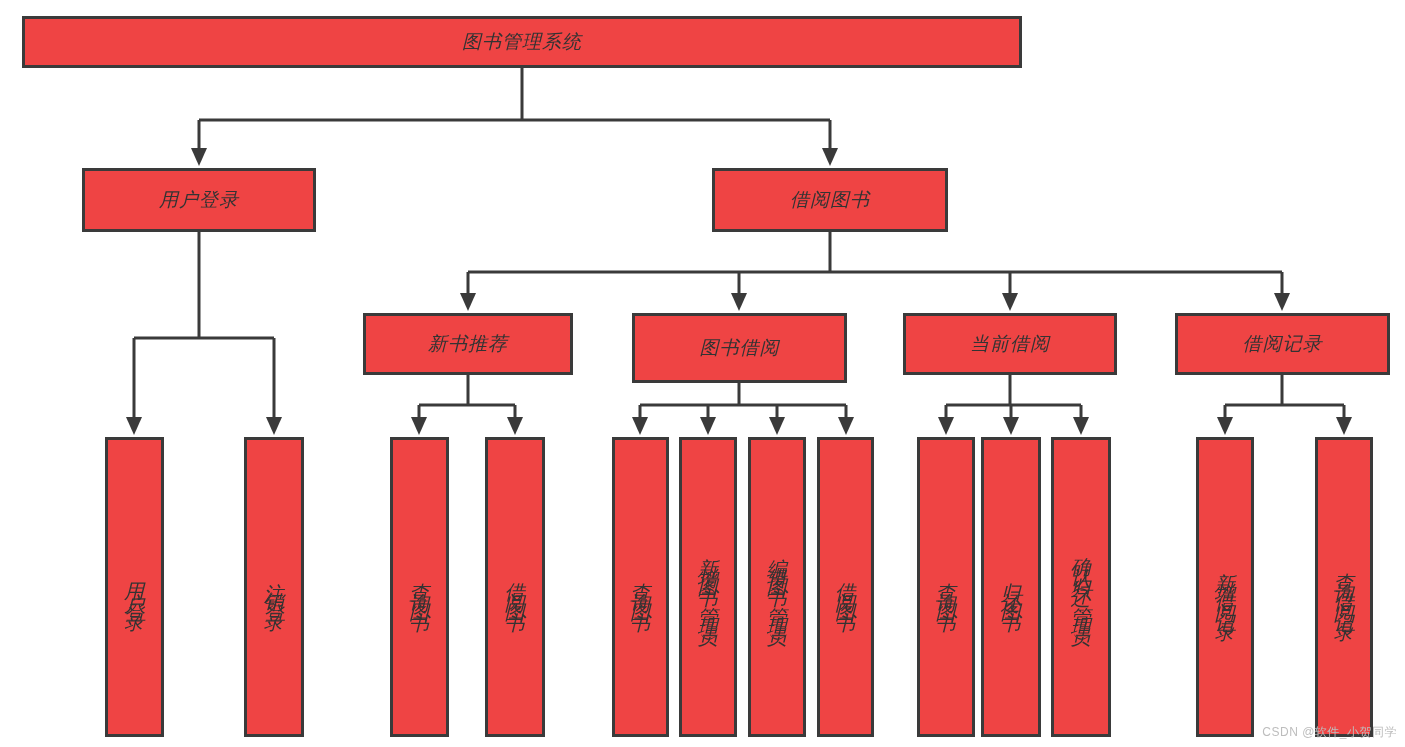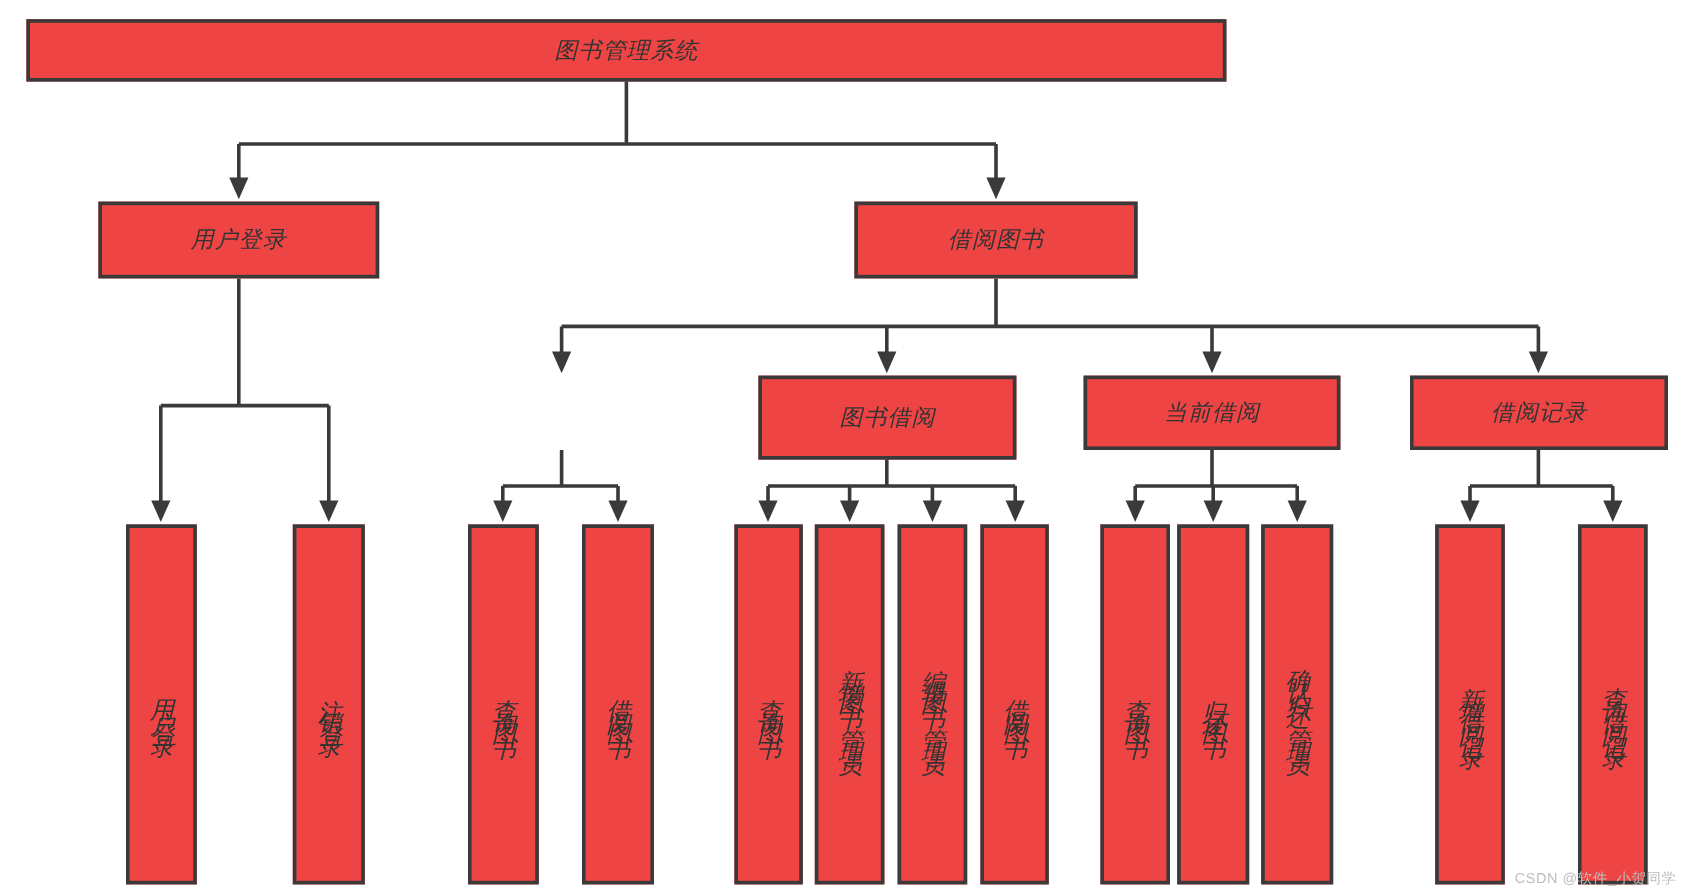--- a/index.html
+++ b/index.html
@@ -126,20 +126,21 @@
     <path class="wire" d="M1282 375 V405 M1225 405 H1344 M1225 405 V419 M1344 405 V419"></path>
     <path class="arrowhead" d="M1217 417 L1233 417 L1225 435 Z"></path>
     <path class="arrowhead" d="M1336 417 L1352 417 L1344 435 Z"></path>
   </svg>
 
   <div class="node hbox root">图书管理系统</div>
 
   <div class="node hbox l2a">用户登录</div>
   <div class="node hbox l2b">借阅图书</div>
 
+  <div class="node hbox l3a">新书推荐</div>
   <div class="node hbox l3b">图书借阅</div>
   <div class="node hbox l3c">当前借阅</div>
   <div class="node hbox l3d">借阅记录</div>
 
   <div class="node vbox lf1">用户登录</div>
   <div class="node vbox lf2">注销登录</div>
 
   <div class="node vbox lf3">查询图书</div>
   <div class="node vbox lf4">借阅图书</div>
 

